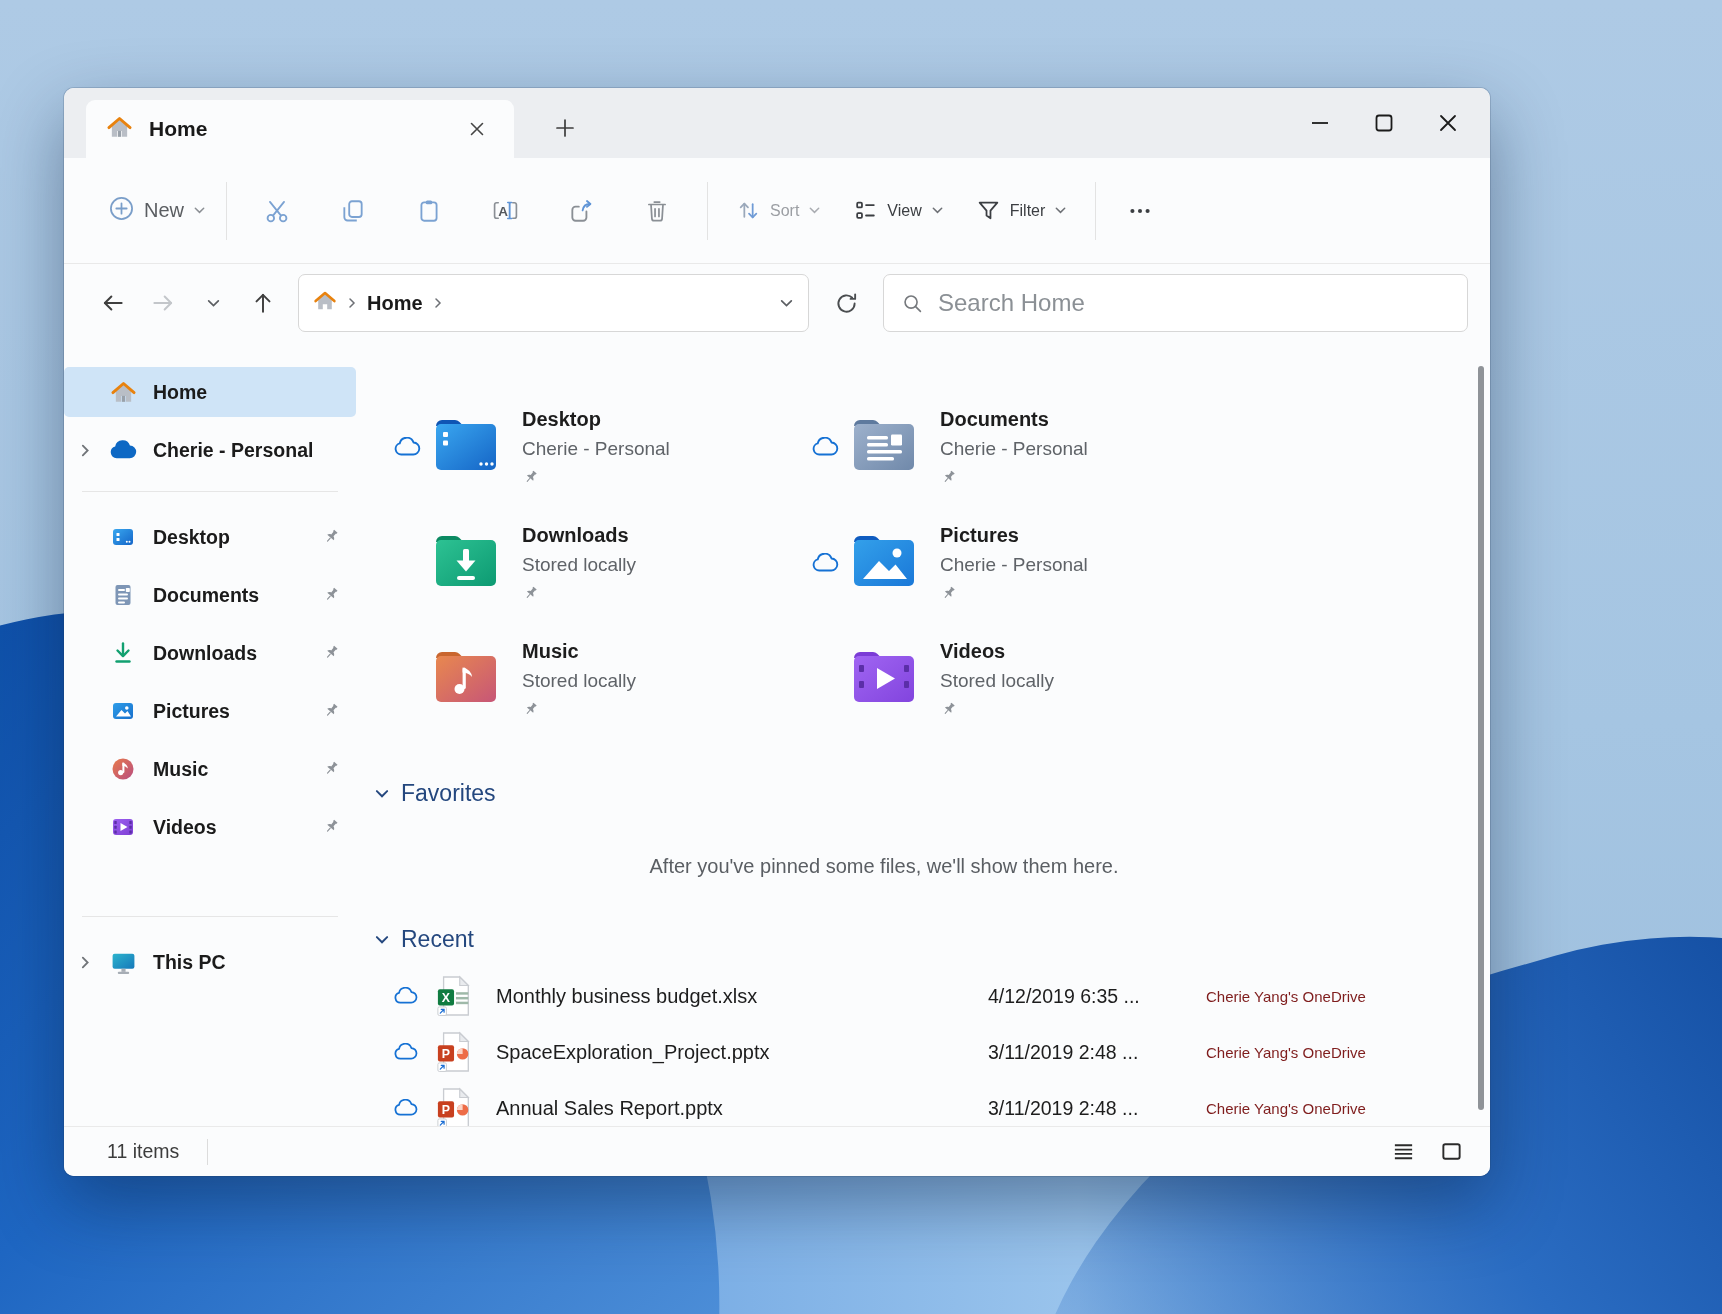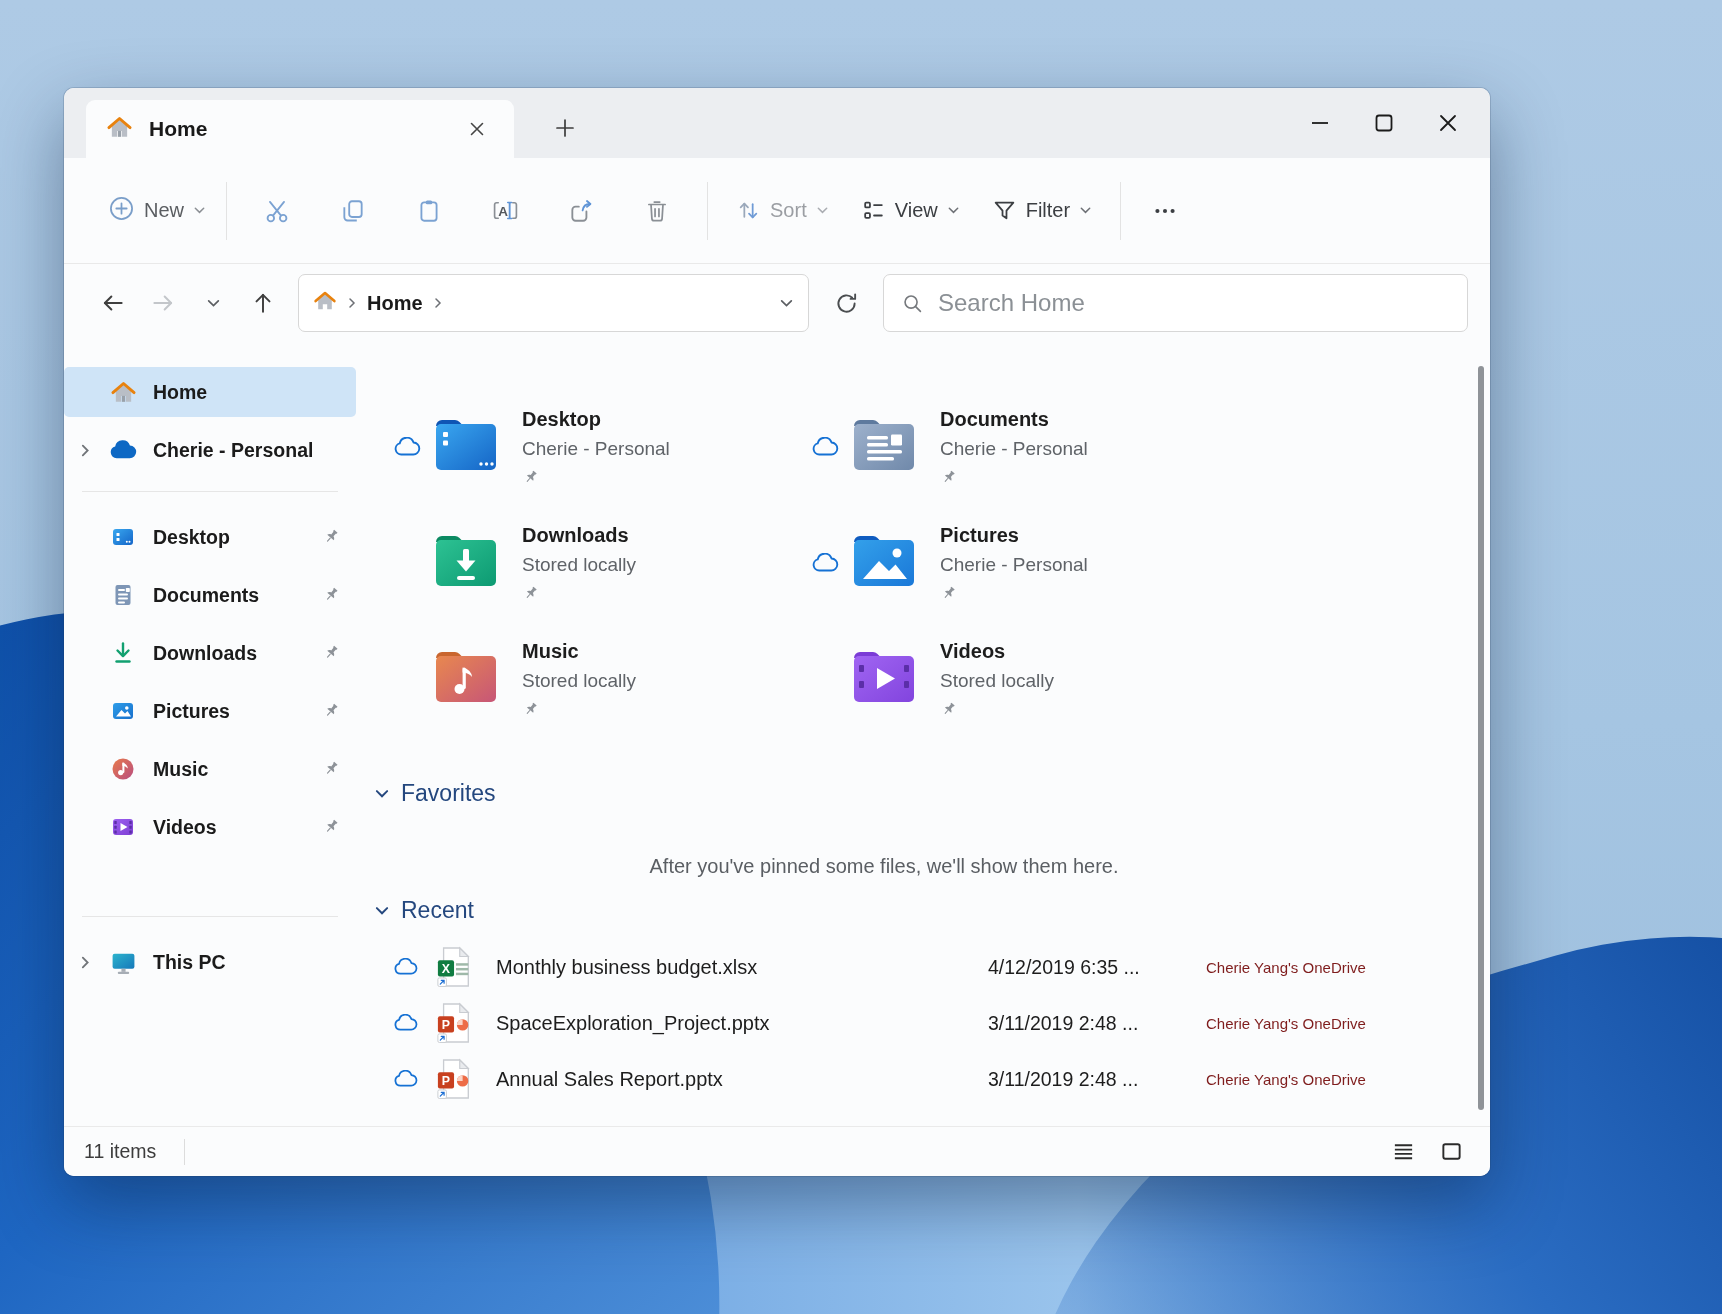--- a/index.html
+++ b/index.html
@@ -34,21 +34,21 @@
   .wc-btn { width:64px; height:70px; display:flex; align-items:center; justify-content:center; }
 
   
   .toolbar { height:106px; background:#fbfcfd; display:flex; align-items:center; padding:0 36px;
              border-bottom:1px solid #e9e9e9; flex:0 0 auto; }
   .tb-new { display:flex; align-items:center; gap:9px; padding:0 8px; height:66px; }
   .tb-new-label { font-size:20px; color:#5a5d61; }
   .tb-sep { width:1px; height:58px; background:#e3e3e3; margin:0 12px; }
   .tb-ibtn { width:76px; height:66px; display:flex; align-items:center; justify-content:center; }
   .tb-group { display:flex; align-items:center; gap:9px; height:66px; padding:0 16px; }
-  .tb-glabel { font-size:20px; color:#3b3e42; }
+  .tb-glabel { font-size:16px; color:#3b3e42; }
   .tb-glabel.dis { color:#9b9ea3; }
   .tb-more { width:64px; height:66px; display:flex; align-items:center; justify-content:center; }
 
   
   .navrow { height:78px; display:flex; align-items:center; padding:0 22px 0 24px; flex:0 0 auto; }
   .nav-btn { width:50px; height:50px; display:flex; align-items:center; justify-content:center; }
   .addressbar { margin-left:10px; width:511px; height:58px; border:1px solid #d7d7d7; border-radius:7px;
                 background:#fff; display:flex; align-items:center; padding:0 14px; gap:9px; }
   .crumb { font-size:20px; font-weight:600; color:#1b1b1b; }
   .ab-chev { margin-left:auto; display:flex; }
@@ -78,34 +78,34 @@
   .tile { display:flex; height:86px; }
   .t-cloud { width:30px; margin-right:8px; display:flex; align-items:center; flex:0 0 auto; }
   .t-folder { width:68px; margin-right:22px; align-self:center; flex:0 0 auto; }
   .t-text { padding-top:4px; }
   .t-name { font-size:20px; font-weight:700; color:#1d1d1d; }
   .t-loc { font-size:19px; color:#5f6368; margin-top:7px; }
   .t-pin { display:inline-block; margin-top:9px; }
 
   .fav-head { margin-top:58px; }
   .fav-empty { margin-top:48px; text-align:center; font-size:20px; color:#5a5e63; padding-right:96px; }
-  .rec-head { margin-top:19px; }
+  .rec-head { margin-top:48px; }
   .rec-list { margin-top:20px; }
   .file-row { display:grid; grid-template-columns:28px 46px 478px 204px auto; column-gap:14px;
               align-items:center; height:46px; margin-bottom:10px; padding-left:20px; }
   .f-cloud,.f-icon { display:flex; align-items:center; }
   .f-name { font-size:20px; color:#1d1d1d; white-space:nowrap; }
   .f-date { font-size:19.5px; color:#1d1d1d; white-space:nowrap; }
   .f-loc { font-size:15px; color:#7f1d1d; white-space:nowrap; }
 
   .scrollbar { position:absolute; right:6px; top:24px; width:6px; height:744px; border-radius:3px; background:#8f9398; }
 
   
   .statusbar { height:50px; flex:0 0 auto; border-top:1px solid #eaeaea; background:#fbfcfd;
-               border-radius:0 0 10px 10px; display:flex; align-items:center; padding:0 22px 0 20px; }
+               border-radius:0 0 10px 10px; display:flex; align-items:center; padding:0 22px 0 43px; }
   .st-count { font-size:19.5px; color:#3c3c3c; }
   .st-sep { width:1px; height:26px; background:#dcdcdc; margin-left:28px; }
   .st-right { margin-left:auto; display:flex; gap:14px; align-items:center; }
   .st-ibtn { width:34px; height:34px; display:flex; align-items:center; justify-content:center; }
 </style>
 </head>
 <body>
 
 <div class="wall">
   <div class="petal p2"></div>

